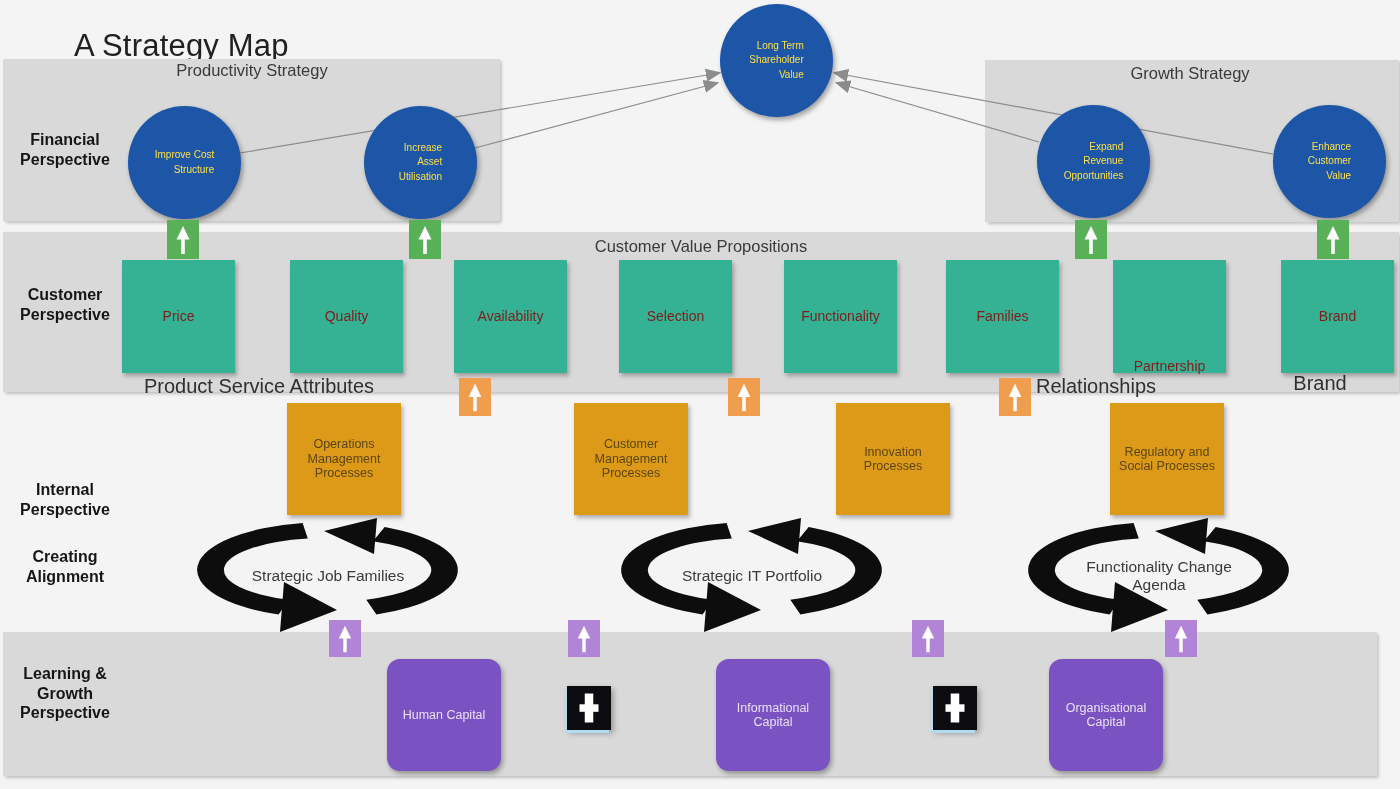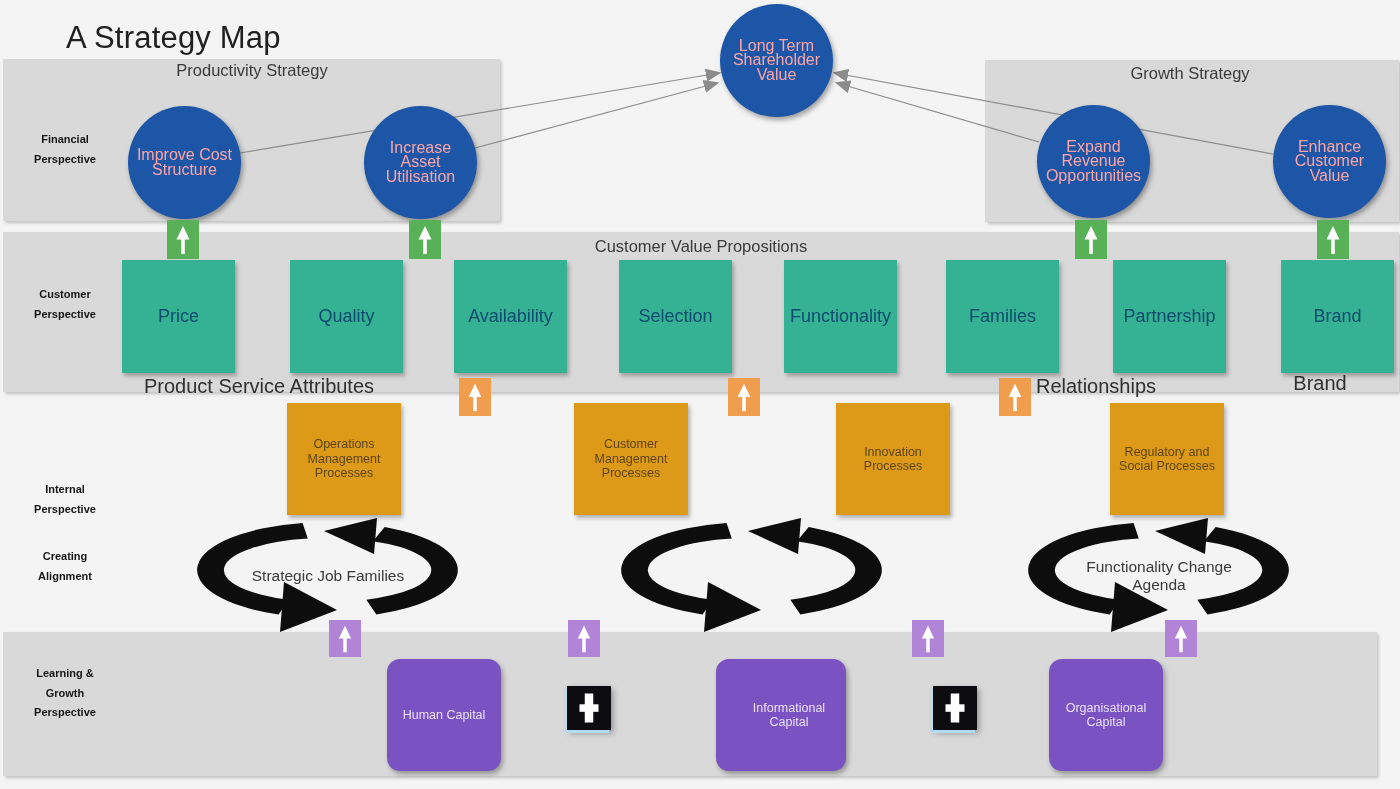--- a/index.html
+++ b/index.html
@@ -1,38 +1,38 @@
 <!DOCTYPE html>
 <html style="--bg: #f4f4f5; --band: #d9d9d9; --blue: #1d55a7; --teal: #35b294; --orange: #dd9a18; --purple: #7b52c1; --green_arrow: #58b157; --orange_arrow: #f09d4e; --purple_arrow: #b184d7; --line_gray: #8c8c8c;"><head>
 <meta charset="utf-8">
 <style>
   html,body{margin:0;padding:0;}
   body{width:1400px;height:789px;overflow:hidden;background:var(--bg,#f4f4f5);
        font-family:"Liberation Sans",sans-serif;-webkit-font-smoothing:antialiased;}
   #canvas{position:relative;width:1400px;height:789px;background:var(--bg,#f4f4f5);}
   .abs{position:absolute;}
   #page-title{position:absolute;left:58px;top:12px;font-size:31px;font-weight:400;
-      color:#212121;letter-spacing:0.2px;margin:8px;}
+      color:#212121;letter-spacing:0.2px;margin:16px;}
   .band{position:absolute;background:var(--band,#d9d9d9);
       box-shadow:1.5px 2px 3px rgba(0,0,0,0.22);}
   .band-header{position:absolute;font-size:16.5px;color:#3a3a3a;text-align:center;
       transform:translateX(-50%);white-space:nowrap;}
   .band-footer{position:absolute;font-size:20px;color:#303030;text-align:center;
       transform:translateX(-50%);white-space:nowrap;}
   .row-label{position:absolute;left:4px;width:122px;text-align:center;
-      font-size:11px;font-weight:bold;color:#161616;line-height:19.5px;white-space:pre-line;}
+      font-size:16px;font-weight:bold;color:#161616;line-height:19.5px;white-space:pre-line;}
   .circle{position:absolute;width:113px;height:113px;border-radius:50%;
       background:var(--blue,#1d55a7);box-shadow:2px 3px 5px rgba(0,0,0,0.35);
       display:flex;align-items:center;justify-content:center;text-align:center;}
-  .circle span{color:#fca5a5;font-size:16px;font-weight:500;line-height:14.5px;
-      white-space:pre-line;}
+  .circle span{color:#fde047;font-size:10px;font-weight:500;line-height:14.5px;
+      white-space:pre-line;text-align:right;}
   .tbox{position:absolute;width:113px;height:113px;background:var(--teal,#35b294);
       box-shadow:2px 3px 4px rgba(0,0,0,0.28);
       display:flex;align-items:center;justify-content:center;text-align:center;}
-  .tbox span{color:#0c4a6e;font-size:18px;line-height:14.5px;white-space:pre-line;}
+  .tbox span{color:#7f1d1d;font-size:14px;line-height:14.5px;white-space:pre-line;}
   .obox{position:absolute;width:114px;height:112px;background:var(--orange,#dd9a18);
       box-shadow:2px 3px 4px rgba(0,0,0,0.28);
       display:flex;align-items:center;justify-content:center;text-align:center;}
   .obox span{color:#5c4511;font-size:12.5px;line-height:14.5px;white-space:pre-line;}
   .pbox{position:absolute;width:114px;height:112px;background:var(--purple,#7b52c1);
       border-radius:13px;box-shadow:2px 3px 5px rgba(0,0,0,0.32);
       display:flex;align-items:center;justify-content:center;text-align:center;}
   .pbox span{color:#e9e1f8;font-size:12.5px;font-weight:500;line-height:14.5px;
       white-space:pre-line;}
   .tile{position:absolute;width:32px;display:flex;align-items:center;justify-content:center;}
@@ -152,21 +152,21 @@
     </div>
   <div class="tbox" style="left:619px;top:260px;">
     <span>Selection</span>
     </div>
   <div class="tbox" style="left:784px;top:260px;">
     <span>Functionality</span>
     </div>
   <div class="tbox" style="left:946px;top:260px;">
     <span>Families</span>
     </div>
-  <div class="tbox" style="left:1113px;top:260px;">
+  <div class="tbox" style="left:1113px;top:260px;align-items:flex-end;">
     <span>Partnership</span>
     </div>
   <div class="tbox" style="left:1281px;top:260px;">
     <span>Brand</span>
     </div>
 
   <div class="tile orangearrow" style="left:459px;top:378px;">
     <svg width="32" height="38" viewBox="0 0 32 39">
         <polygon points="16,6 9.5,19.5 22.5,19.5" fill="#fff"></polygon>
         <rect x="14.2" y="17.5" width="3.6" height="16.5" fill="#fff"></rect>
@@ -213,20 +213,21 @@
     </svg>
     <div class="cycle-label">Strategic Job Families</div>
   </div>
   <div class="cycle-wrap" style="left:620px;top:518px;">
     <svg width="264" height="116" viewBox="0 0 264 116">
       <path d="M 106.6 4.9 A 130.5 48 0 0 0 82.6 96.5 L 92.7 81.7 A 103.5 32 0 0 1 111.8 20.6 Z" fill="#0d0d0d"></path>
       <path d="M 180.4 96.5 A 130.5 48 0 0 0 188.7 8.9 L 176.9 23.2 A 103.5 32 0 0 1 170.3 81.7 Z" fill="#0d0d0d"></path>
       <polygon points="88,64 84,114 141,92" fill="#0d0d0d"></polygon>
       <polygon points="181,0 178,36 128,13" fill="#0d0d0d"></polygon>
     </svg>
+    <div class="cycle-label">Strategic IT Portfolio</div>
   </div>
   <div class="cycle-wrap" style="left:1027px;top:518px;">
     <svg width="264" height="116" viewBox="0 0 264 116">
       <path d="M 106.6 4.9 A 130.5 48 0 0 0 82.6 96.5 L 92.7 81.7 A 103.5 32 0 0 1 111.8 20.6 Z" fill="#0d0d0d"></path>
       <path d="M 180.4 96.5 A 130.5 48 0 0 0 188.7 8.9 L 176.9 23.2 A 103.5 32 0 0 1 170.3 81.7 Z" fill="#0d0d0d"></path>
       <polygon points="88,64 84,114 141,92" fill="#0d0d0d"></polygon>
       <polygon points="181,0 178,36 128,13" fill="#0d0d0d"></polygon>
     </svg>
     <div class="cycle-label">Functionality Change
 Agenda</div>
@@ -253,21 +254,21 @@
   <div class="tile purplearrow" style="left:1165px;top:620px;">
     <svg width="32" height="37" viewBox="0 0 32 39">
         <polygon points="16,6 9.5,19.5 22.5,19.5" fill="#fff"></polygon>
         <rect x="14.2" y="17.5" width="3.6" height="16.5" fill="#fff"></rect>
       </svg>
     </div>
 
   <div class="pbox" style="left:387px;top:659px;">
     <span>Human Capital</span>
     </div>
-  <div class="pbox" style="left:716px;top:659px;padding-left:16px;">
+  <div class="pbox" style="left:716px;top:659px;">
     <span>Informational
 Capital</span>
     </div>
   <div class="pbox" style="left:1049px;top:659px;">
     <span>Organisational
 Capital</span>
     </div>
 
   <div class="plus" style="left:567px;top:686px;">
     <svg width="26" height="32" viewBox="0 0 26 32">

